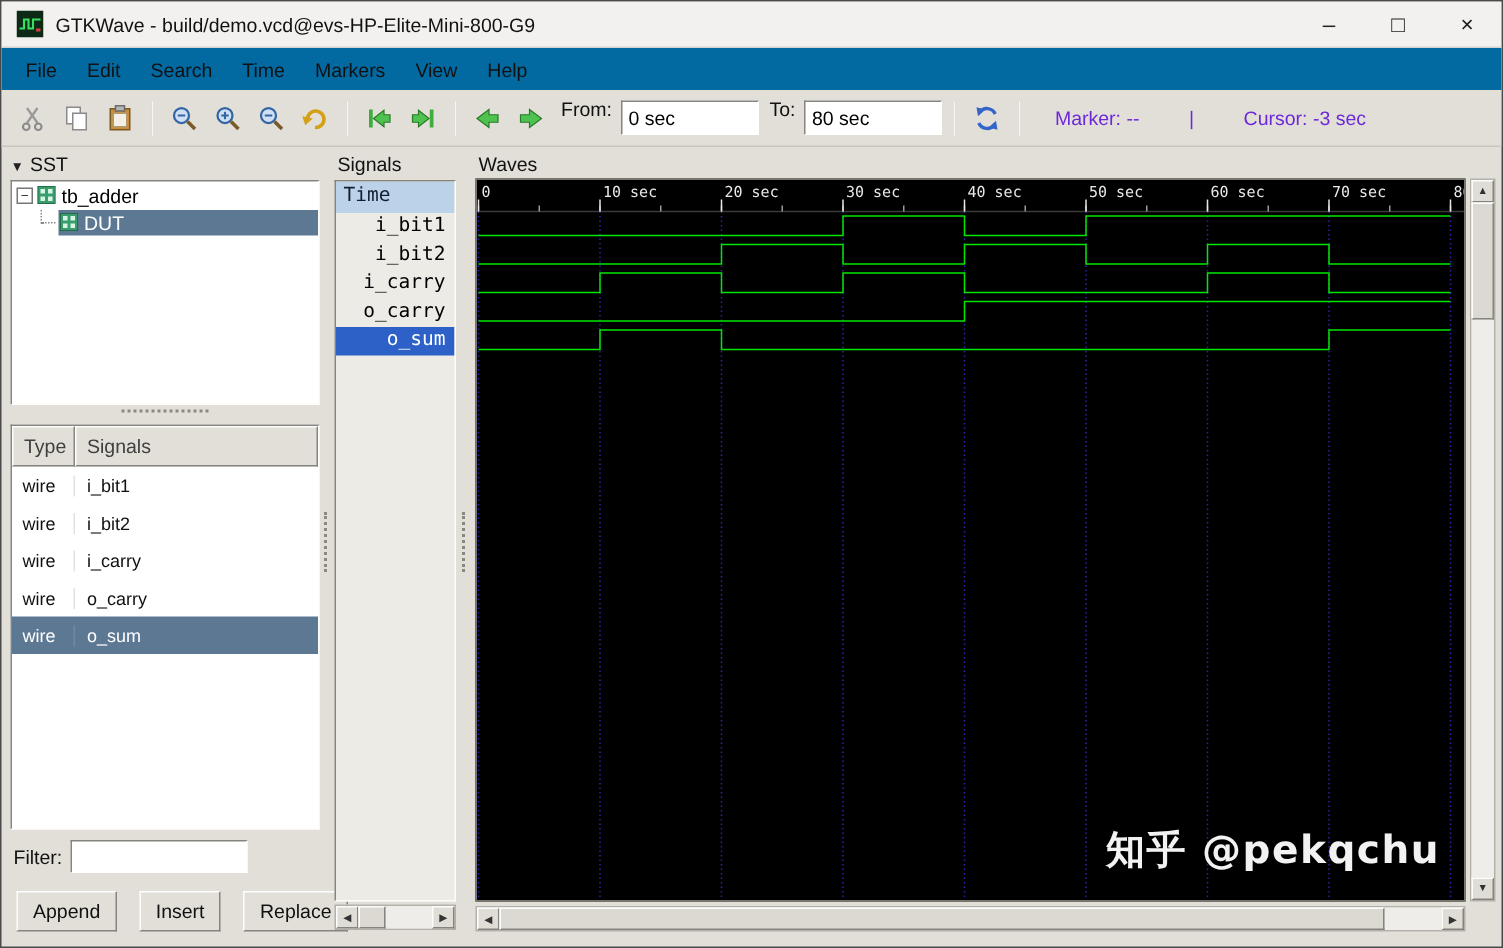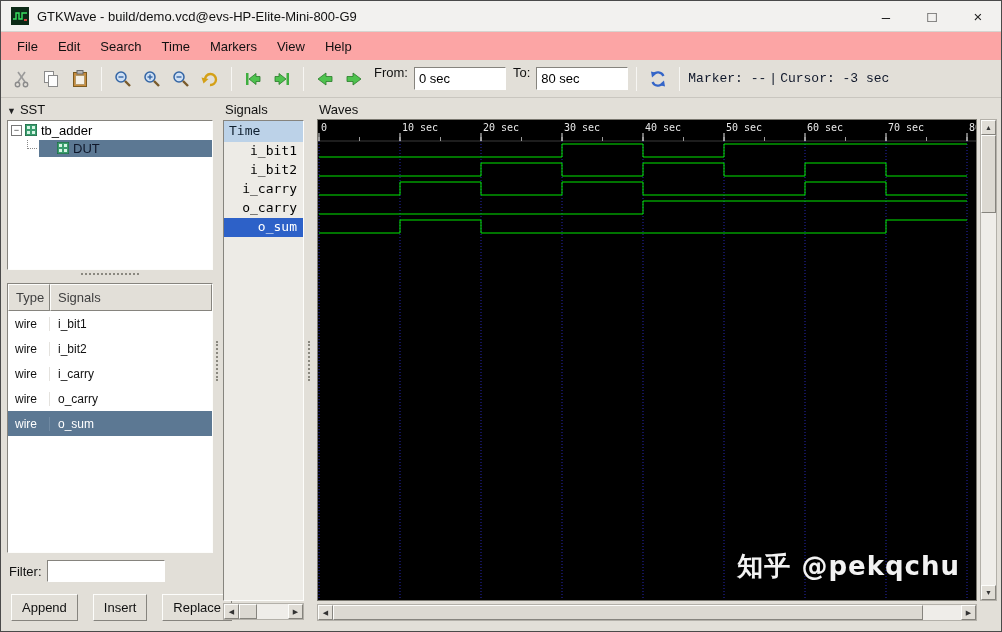--- a/index.html
+++ b/index.html
@@ -7,46 +7,46 @@
   .window { position: relative; width: 1002px; height: 632px; background: #e2dfd8; border: 1px solid #4a4a4a; overflow: hidden; }
 
   
   .titlebar { position: absolute; top: 0; left: 0; right: 0; height: 31px; background: #f2f1ef; border-bottom: 1px solid #d6d4d0; display: flex; align-items: center; padding-left: 10px; text-align: right; }
   .app-icon { width: 18px; height: 18px; margin-right: 8px; display: inline-flex; }
   .title-text { font-size: 13px; color: #111; }
   .win-controls { margin-left: auto; display: flex; height: 100%; }
   .win-btn { width: 46px; height: 100%; display: flex; align-items: center; justify-content: center; font-size: 15px; color: #222; cursor: default; }
 
   
-  .menubar { position: absolute; top: 31px; left: 0; right: 0; height: 28px; background: #fca5a5; display: flex; align-items: center; padding-left: 6px; }
+  .menubar { position: absolute; top: 31px; left: 0; right: 0; height: 28px; background: #0369a1; display: flex; align-items: center; padding-left: 6px; }
   .menu-item { padding: 5px 10px; font-size: 13px; color: #111; }
 
   
   .toolbar { position: absolute; top: 59px; left: 0; right: 0; height: 38px; background: #e2dfd8; border-bottom: 1px solid #c9c6bf; display: flex; align-items: center; padding: 0 8px; gap: 3px; }
   .tb-btn { width: 26px; height: 28px; display: inline-flex; align-items: center; justify-content: center; }
   .tb-sep { width: 1px; height: 24px; background: #aba8a1; border-right: 1px solid #f7f6f3; margin: 0 5px; }
   .tb-label { font-size: 13px; color: #111; margin: 0 3px 12px 4px; }
   .tb-input { width: 92px; height: 23px; border: 1px solid; border-color: #86847e #fff #fff #86847e; background: #fff; font-size: 13px; font-family: "Liberation Sans", sans-serif; padding: 1px 4px; outline: none; }
-  .tb-text { font-size: 13px; color: #0f172a; margin: 0 0; white-space: pre; font-family: Liberation Mono, monospace; }
+  .tb-text { font-size: 13px; color: #6d28d9; margin: 0 15px; white-space: pre; }
 
   
   .pane-label { position: absolute; font-size: 13px; color: #111; }
   .sst-arrow { font-size: 9px; margin-right: 4px; color: #222; }
 
   
   .sunken { border: 1px solid; border-color: #86847e #fdfdfb #fdfdfb #86847e; background: #fff; }
   .raised { border: 1px solid; border-color: #fdfdfb #86847e #86847e #fdfdfb; background: #e2dfd8; }
 
   
   .tree-box { position: absolute; left: 6px; top: 119px; width: 206px; height: 150px; overflow: hidden; }
   .tree-row { display: flex; align-items: center; height: 18px; font-size: 13px; padding-left: 3px; }
   .expander { width: 11px; height: 11px; border: 1px solid #777; background: #fff; font-size: 9px; line-height: 9px; text-align: center; color: #333; margin-right: 3px; flex: none; }
   .connector { width: 10px; height: 9px; border-left: 1px dotted #888; border-bottom: 1px dotted #888; margin: 0 2px 7px 16px; flex: none; }
   .node-icon { width: 12px; height: 12px; margin-right: 4px; flex: none; display: inline-flex; }
-  .tree-sel { background: #5c7893; color: #0f172a; padding: 1px 18px; flex: 1; text-align: right; }
+  .tree-sel { background: #5c7893; color: #ffffff; padding: 1px 1px; flex: 1; text-align: right; }
 
   .h-grip { position: absolute; left: 80px; top: 272px; width: 58px; border-top: 2px dotted #8a887f; }
   .v-grip { position: absolute; top: 340px; height: 40px; border-left: 2px dotted #8a887f; }
 
   
   .sig-table { position: absolute; left: 6px; top: 282px; width: 206px; height: 270px; background: #fff; overflow: hidden; }
   .sig-thead { display: flex; height: 27px; }
   .th-cell { font-size: 13px; color: #404040; display: flex; align-items: center; padding-left: 7px; }
   .th-type { width: 42px; }
   .th-sig { flex: 1; }

